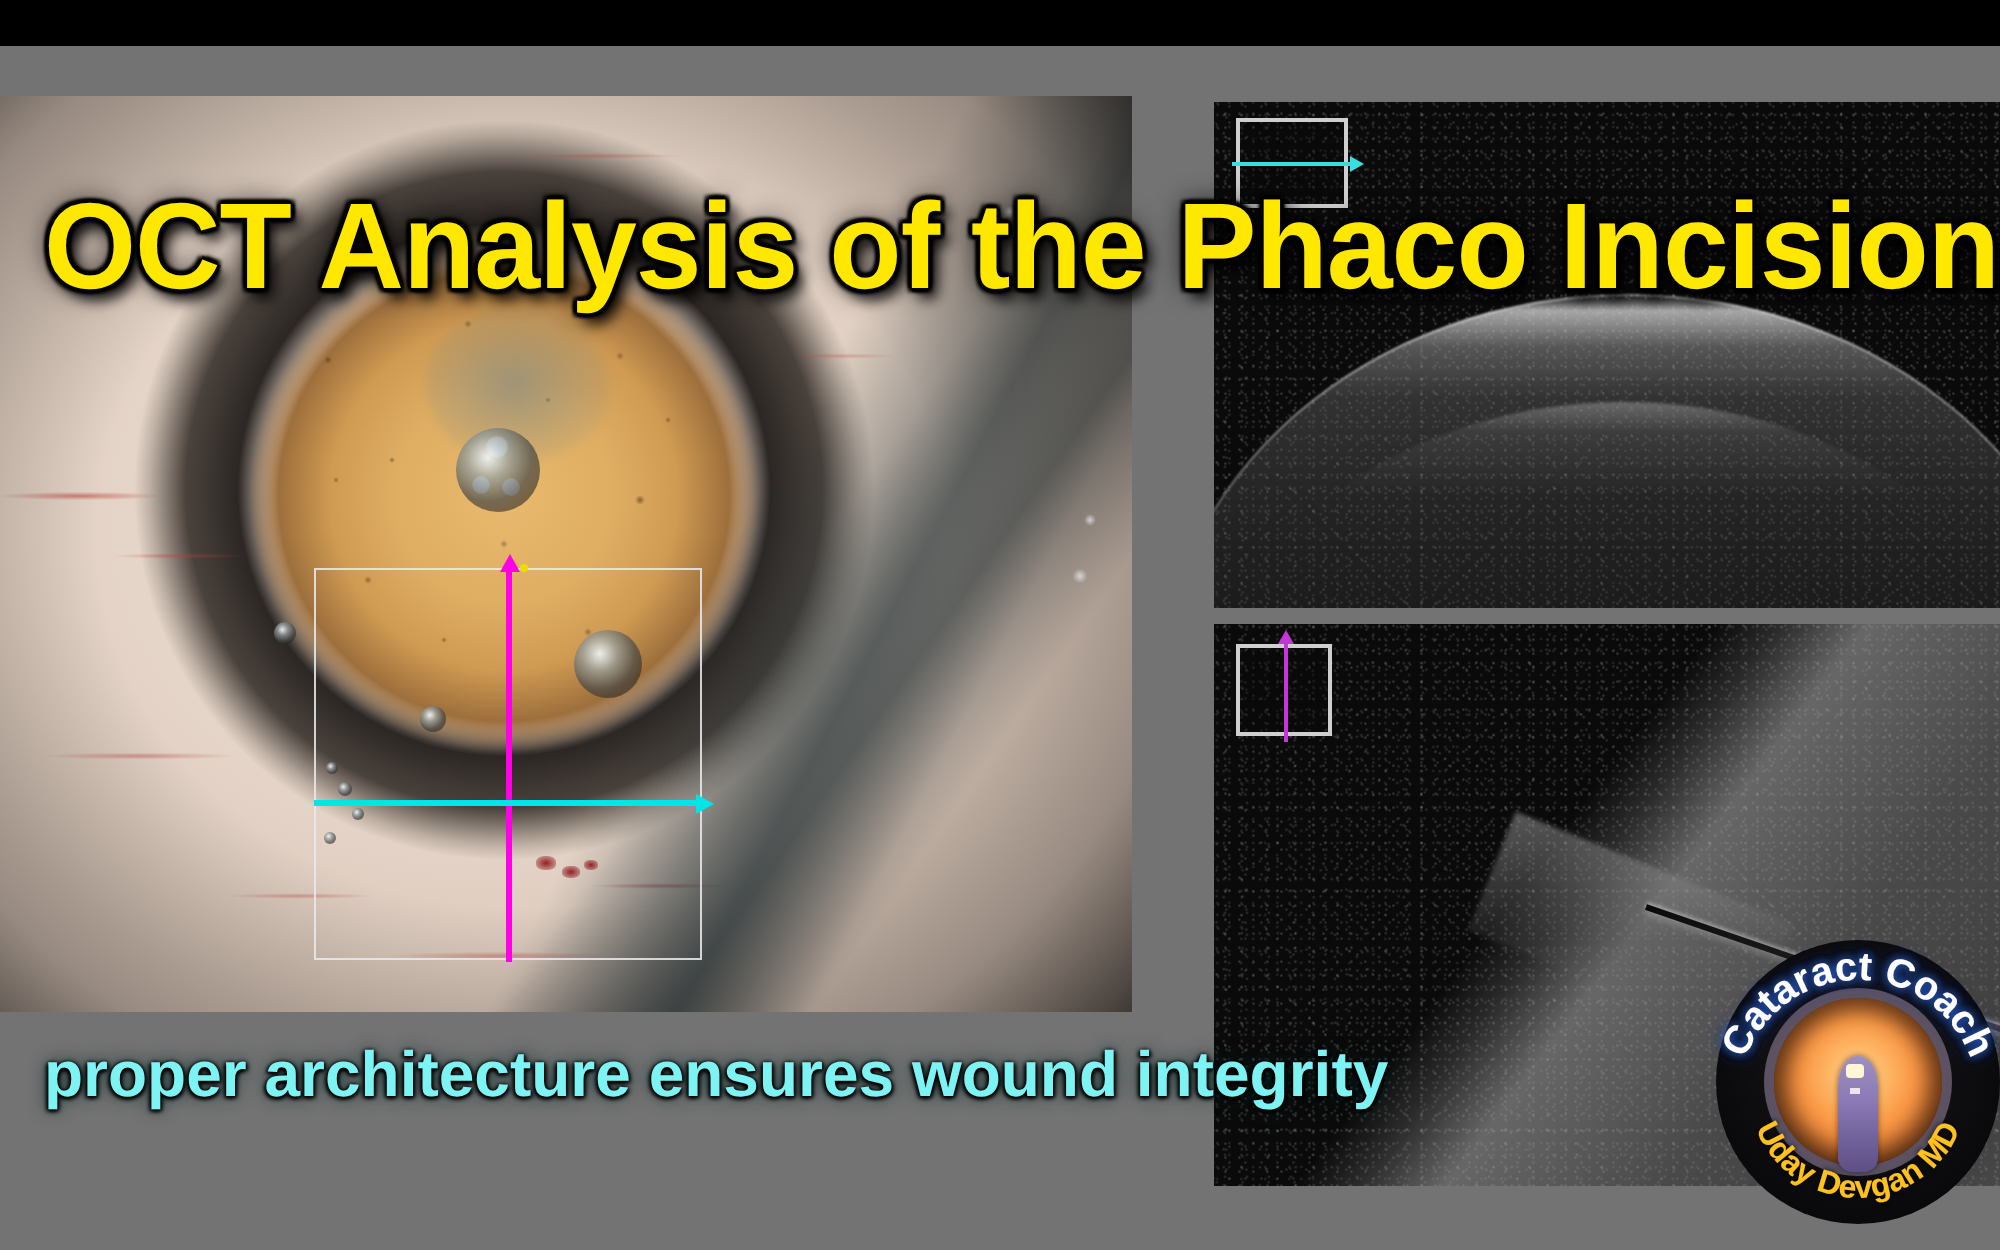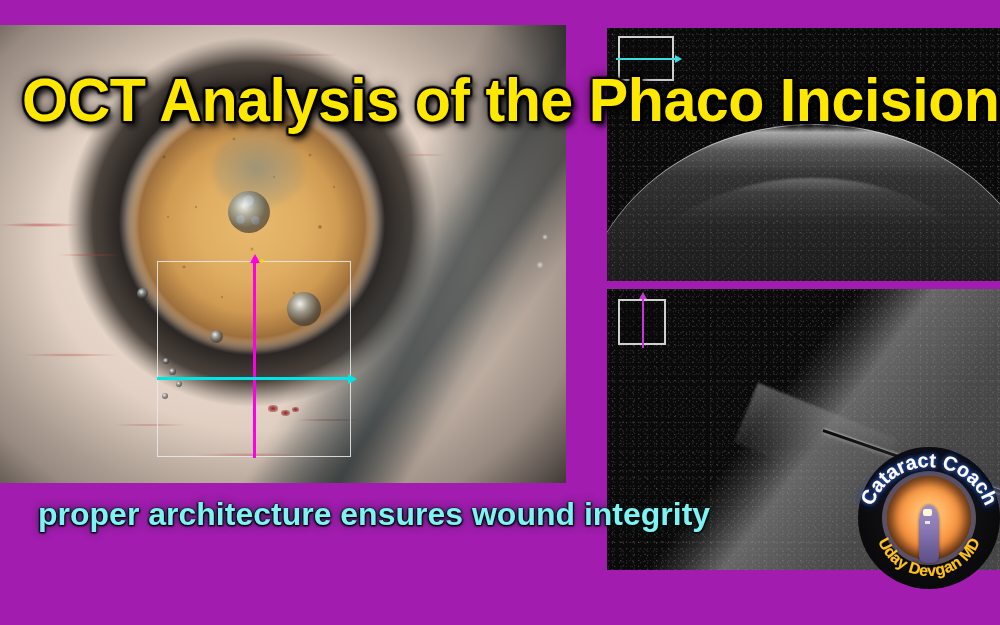--- a/index.html
+++ b/index.html
@@ -3,21 +3,21 @@
 <meta charset="utf-8">
 <title>OCT Analysis of the Phaco Incision</title>
 <style>
   * { margin:0; padding:0; box-sizing:border-box; }
   html,body{ background:#000; }
   body{
     width:1000px; height:625px;
     font-family:"Liberation Sans", sans-serif;
     overflow:hidden; position:relative;
   }
-  .stage{ position:absolute; inset:0; background:#a21caf; }
+  .stage{ position:absolute; inset:0; background:#737373;margin-top:23px; }
 
   
   .surg-wrap{
     position:absolute; left:0; top:25px; width:566px; height:458px;
     overflow:hidden; background:#0a0806;
   }
   .surg-img{
     position:absolute; inset:0;
     background:
       
@@ -209,21 +209,21 @@
     letter-spacing:-.5px;
     color:#ffe800;
     white-space:nowrap;
     transform:scaleX(.97); transform-origin:left center;
     text-shadow:
       0 0 1px #000, 2px 0 1px #000, -2px 0 1px #000, 0 2px 1px #000, 0 -2px 1px #000,
       2px 2px 2px #000, -2px 2px 2px #000, 2px -2px 2px #000, -2px -2px 2px #000,
       4px 5px 7px rgba(0,0,0,.95), 0 0 14px rgba(0,0,0,.9);
   }
   .subtitle{
-    position:absolute; left:38px; top:498px;
+    position:absolute; left:22px; top:498px;
     font-size:32px; font-weight:bold; line-height:1;
     color:#7df3f3; white-space:nowrap;
     text-shadow:0 0 2px #000, 1px 1px 2px #000, -1px 1px 2px #000, 0 0 9px rgba(0,40,40,.9);
   }
 
   
   .logo{
     position:absolute; left:858px; top:447px; width:142px; height:142px;
     border-radius:50%;
     background:radial-gradient(circle at 50% 46%, #1a1a1e 0%, #0b0b0d 62%, #050506 100%);

